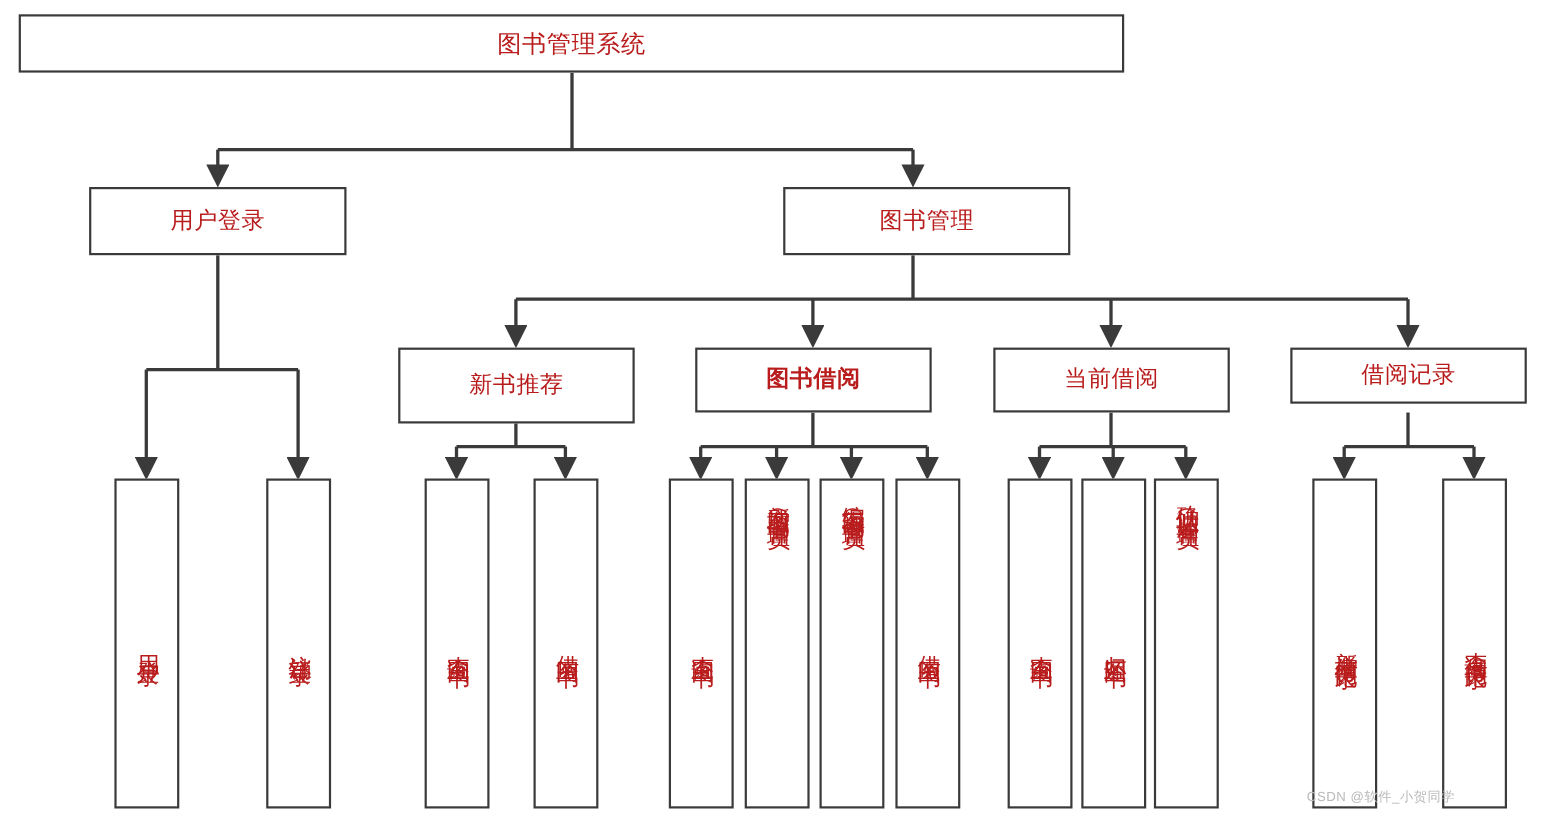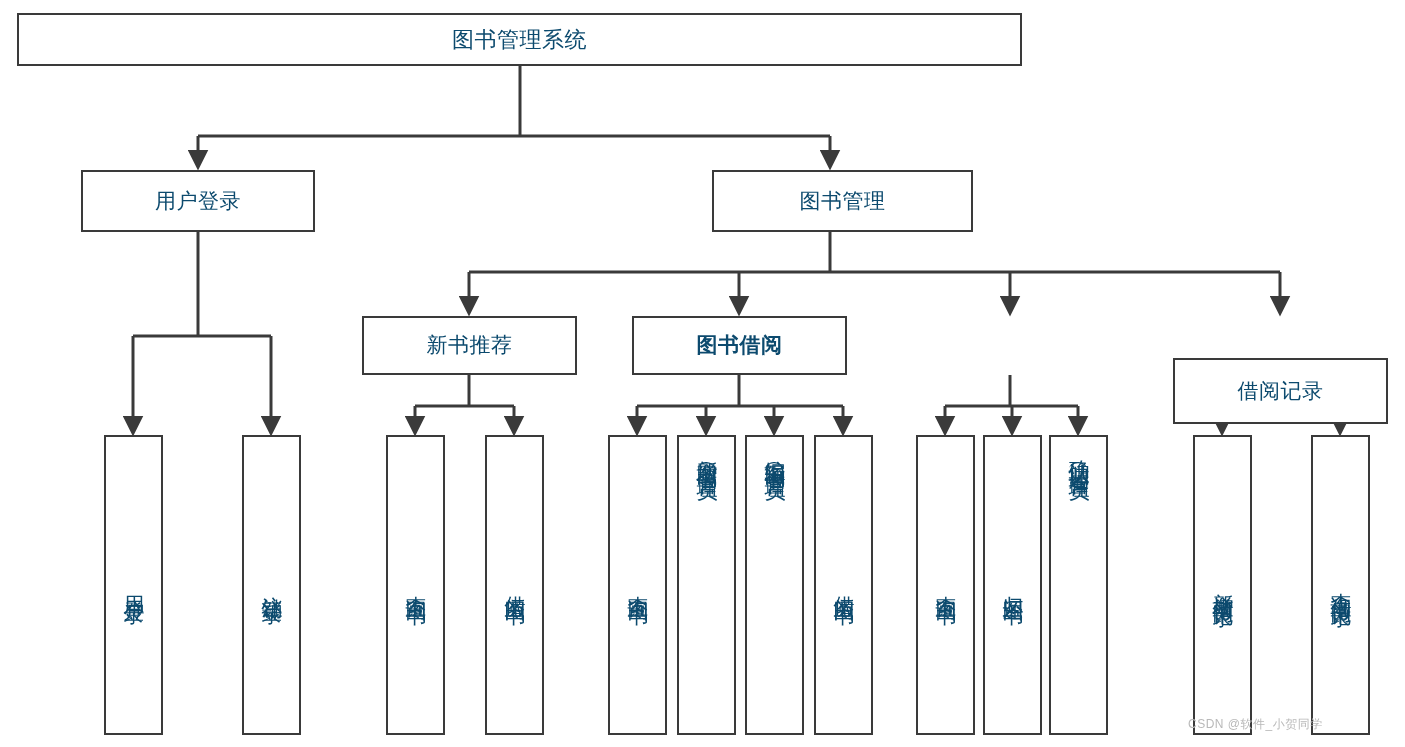--- a/index.html
+++ b/index.html
@@ -25,21 +25,21 @@
     height: 747px;
   }
   .node {
     position: absolute;
     box-sizing: border-box;
     border: 2.5px solid #3a3a3a;
     background: #ffffff;
     display: flex;
     align-items: center;
     justify-content: center;
-    color: #0c4a6e;
+    color: #b91c1c;
   }
   .node .label {
     display: block;
     text-align: center;
     line-height: 1.05;
     letter-spacing: 0.5px;
   }
   
   .node.horiz .label {
     font-size: 21px;
@@ -136,27 +136,30 @@
     <span class="label">图书管理系统</span>
   </div>
 
   <div class="node horiz" style="left:81px; top:170px; width:234px; height:62px;">
     <span class="label">用户登录</span>
   </div>
   <div class="node horiz" style="left:712px; top:170px; width:261px; height:62px;">
     <span class="label">图书管理</span>
   </div>
 
-  <div class="node horiz" style="left:362px; top:316px; width:215px; height:59px;">
+  <div class="node horiz" style="left:362px; top:316px; width:215px; height:69px;">
     <span class="label">新书推荐</span>
   </div>
   <div class="node horiz" style="left:632px; top:316px; width:215px; height:59px;font-weight:bold;">
     <span class="label">图书借阅</span>
   </div>
-  <div class="node horiz" style="left:1173px; top:316px; width:215px; height:66px;margin-top:42px;">
+  <div class="node horiz" style="left:903px; top:316px; width:215px; height:59px;">
+    <span class="label">当前借阅</span>
+  </div>
+  <div class="node horiz" style="left:1173px; top:316px; width:215px; height:51px;">
     <span class="label">借阅记录</span>
   </div>
 
   <div class="node vert centered" style="left:104px; top:435px; width:59px; height:300px;">
     <span class="label">用户登录</span>
   </div>
   <div class="node vert centered" style="left:242px; top:435px; width:59px; height:300px;">
     <span class="label">注销登录</span>
   </div>
 

